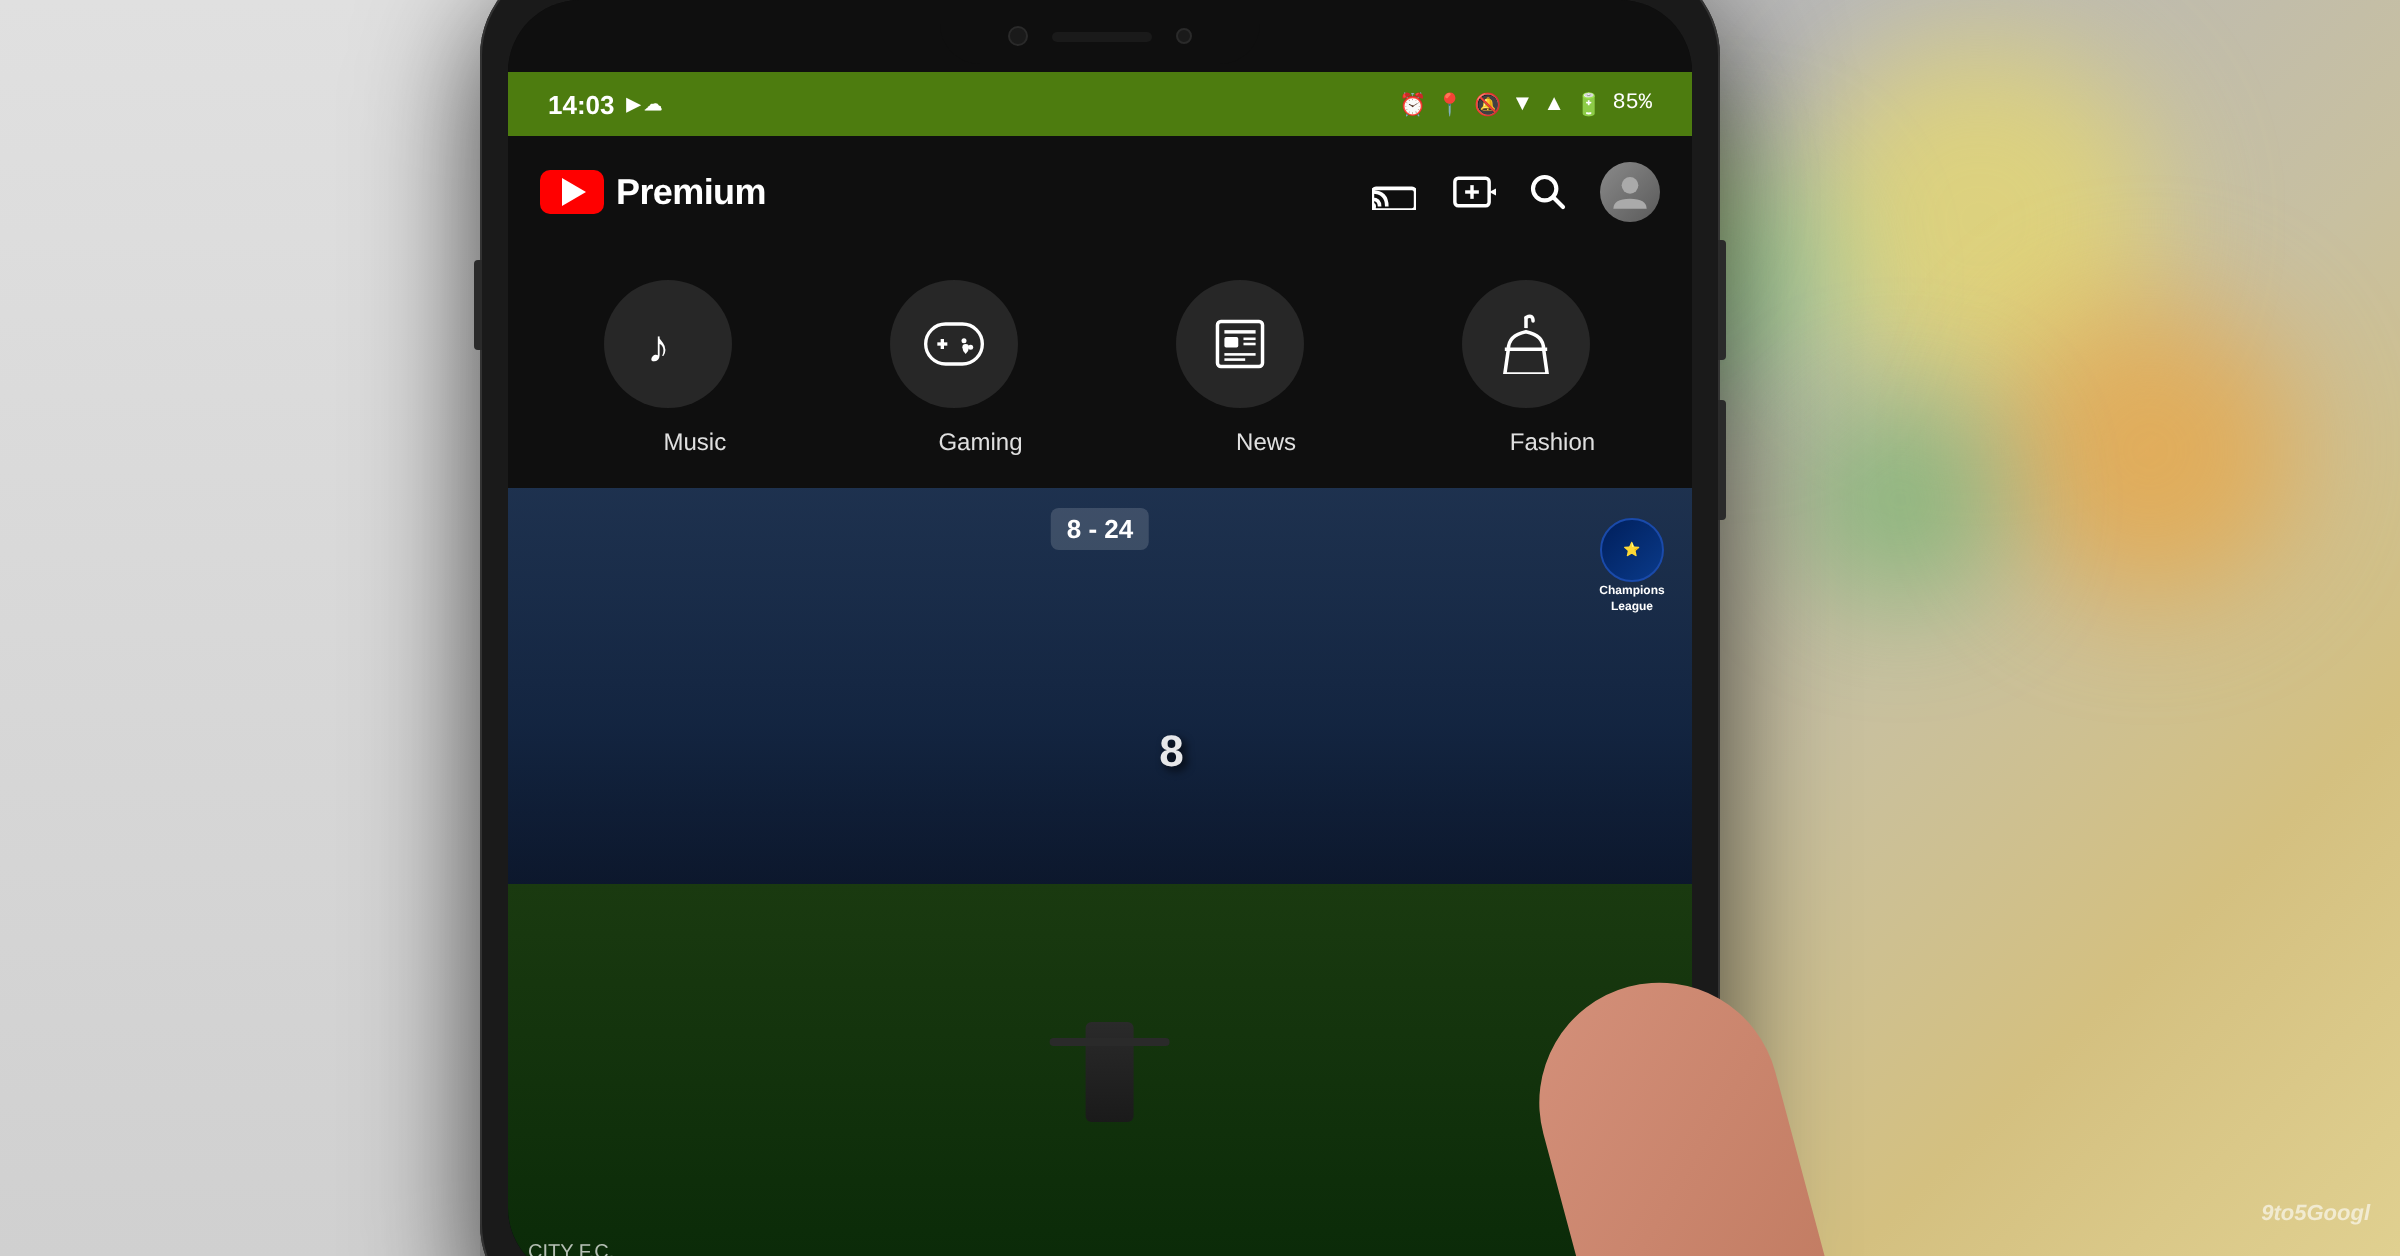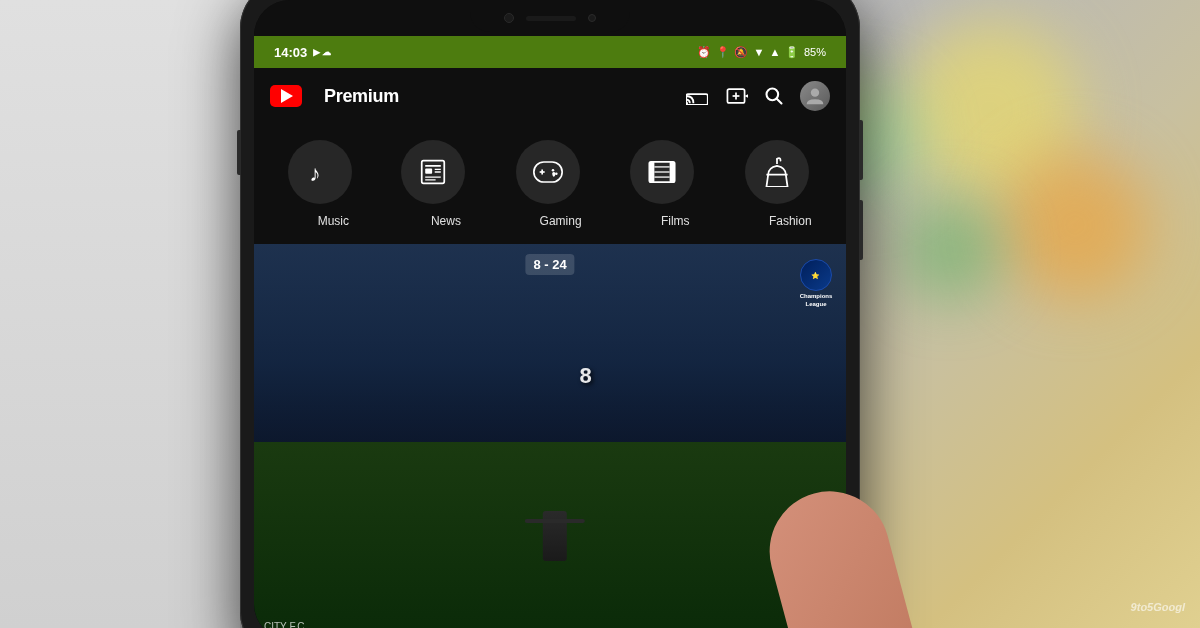--- a/index.html
+++ b/index.html
@@ -138,20 +138,21 @@
       align-items: center;
       gap: 5px;
       color: #ffffff;
       font-size: 11px;
     }
 
     .battery-text {
       font-size: 11px;
       font-weight: 500;
       color: #fff;
+      font-family: Liberation Mono, monospace;
     }
 
     
     .yt-header {
       position: absolute;
       top: 68px;
       left: 0;
       right: 0;
       height: 56px;
       background: #0f0f0f;
@@ -186,21 +187,20 @@
       border-bottom: 7px solid transparent;
       border-left: 12px solid #ffffff;
       margin-left: 2px;
     }
 
     .yt-title {
       color: #ffffff;
       font-size: 18px;
       font-weight: 700;
       letter-spacing: -0.3px;
-      margin-left: 16px;
     }
 
     .yt-header-spacer { flex: 1; }
 
     .yt-header-icons {
       display: flex;
       align-items: center;
       gap: 16px;
     }
 
@@ -573,65 +573,52 @@
 
       <div class="categories-row">
 
         <div class="category-item">
           <div class="category-circle">
             <svg width="28" height="28" viewBox="0 0 32 32" fill="white">
               <text x="4" y="26" font-size="26" fill="white">♪</text>
             </svg>
           </div>
           <span class="category-label">Music</span>
+        </div>
+
+        <div class="category-item">
+          <div class="category-circle">
+            <svg width="30" height="22" viewBox="0 0 36 26" fill="none">
+              <rect x="1" y="1" width="34" height="24" rx="12" stroke="white" stroke-width="2" fill="none"></rect>
+              <line x1="8" y1="13" x2="14" y2="13" stroke="white" stroke-width="2"></line>
+              <line x1="11" y1="10" x2="11" y2="16" stroke="white" stroke-width="2"></line>
+              <circle cx="24" cy="11" r="1.5" fill="white"></circle>
+              <circle cx="28" cy="15" r="1.5" fill="white"></circle>
+
+              <path d="M23 15 Q23 13 25 13 Q27 13 27 15 Q27 17 25 19 Q23 17 23 15Z" fill="white"></path>
+            </svg>
+          </div>
+          <span class="category-label">Gaming</span>
         </div>
 
         <div class="category-item">
           <div class="category-circle">
             <svg width="26" height="26" viewBox="0 0 30 30" fill="none">
               <rect x="2" y="2" width="26" height="26" rx="2" stroke="white" stroke-width="2" fill="none"></rect>
               <line x1="6" y1="8" x2="24" y2="8" stroke="white" stroke-width="2"></line>
               <rect x="6" y="11" width="8" height="6" fill="white" rx="1"></rect>
               <line x1="17" y1="12" x2="24" y2="12" stroke="white" stroke-width="1.5"></line>
               <line x1="17" y1="15" x2="24" y2="15" stroke="white" stroke-width="1.5"></line>
               <line x1="6" y1="21" x2="24" y2="21" stroke="white" stroke-width="1.5"></line>
               <line x1="6" y1="24" x2="18" y2="24" stroke="white" stroke-width="1.5"></line>
             </svg>
           </div>
           <span class="category-label">News</span>
         </div>
 
-        <div class="category-item">
-          <div class="category-circle">
-            <svg width="30" height="22" viewBox="0 0 36 26" fill="none">
-              <rect x="1" y="1" width="34" height="24" rx="12" stroke="white" stroke-width="2" fill="none"></rect>
-              <line x1="8" y1="13" x2="14" y2="13" stroke="white" stroke-width="2"></line>
-              <line x1="11" y1="10" x2="11" y2="16" stroke="white" stroke-width="2"></line>
-              <circle cx="24" cy="11" r="1.5" fill="white"></circle>
-              <circle cx="28" cy="15" r="1.5" fill="white"></circle>
-
-              <path d="M23 15 Q23 13 25 13 Q27 13 27 15 Q27 17 25 19 Q23 17 23 15Z" fill="white"></path>
-            </svg>
-          </div>
-          <span class="category-label">Gaming</span>
-        </div>
-
-        <div class="category-item">
-          <div class="category-circle">
-            <svg width="28" height="22" viewBox="0 0 32 26" fill="none">
-              <rect x="1" y="1" width="30" height="24" rx="2" stroke="white" stroke-width="2" fill="none"></rect>
-              <rect x="1" y="1" width="6" height="24" fill="white" rx="1"></rect>
-              <rect x="25" y="1" width="6" height="24" fill="white" rx="1"></rect>
-              <line x1="7" y1="7" x2="25" y2="7" stroke="white" stroke-width="1.5"></line>
-              <line x1="7" y1="13" x2="25" y2="13" stroke="white" stroke-width="1.5"></line>
-              <line x1="7" y1="19" x2="25" y2="19" stroke="white" stroke-width="1.5"></line>
-            </svg>
-          </div>
-          <span class="category-label">Films</span>
-        </div>
 
         <div class="category-item">
           <div class="category-circle">
             <svg width="26" height="30" viewBox="0 0 28 34" fill="none">
 
               <line x1="14" y1="2" x2="14" y2="8" stroke="white" stroke-width="2"></line>
               <path d="M4 20 Q4 12 14 10 Q24 12 24 20" stroke="white" stroke-width="2" fill="none"></path>
               <line x1="2" y1="20" x2="26" y2="20" stroke="white" stroke-width="2"></line>
 
               <path d="M4 20 L2 34 L26 34 L24 20" stroke="white" stroke-width="2" fill="none"></path>

